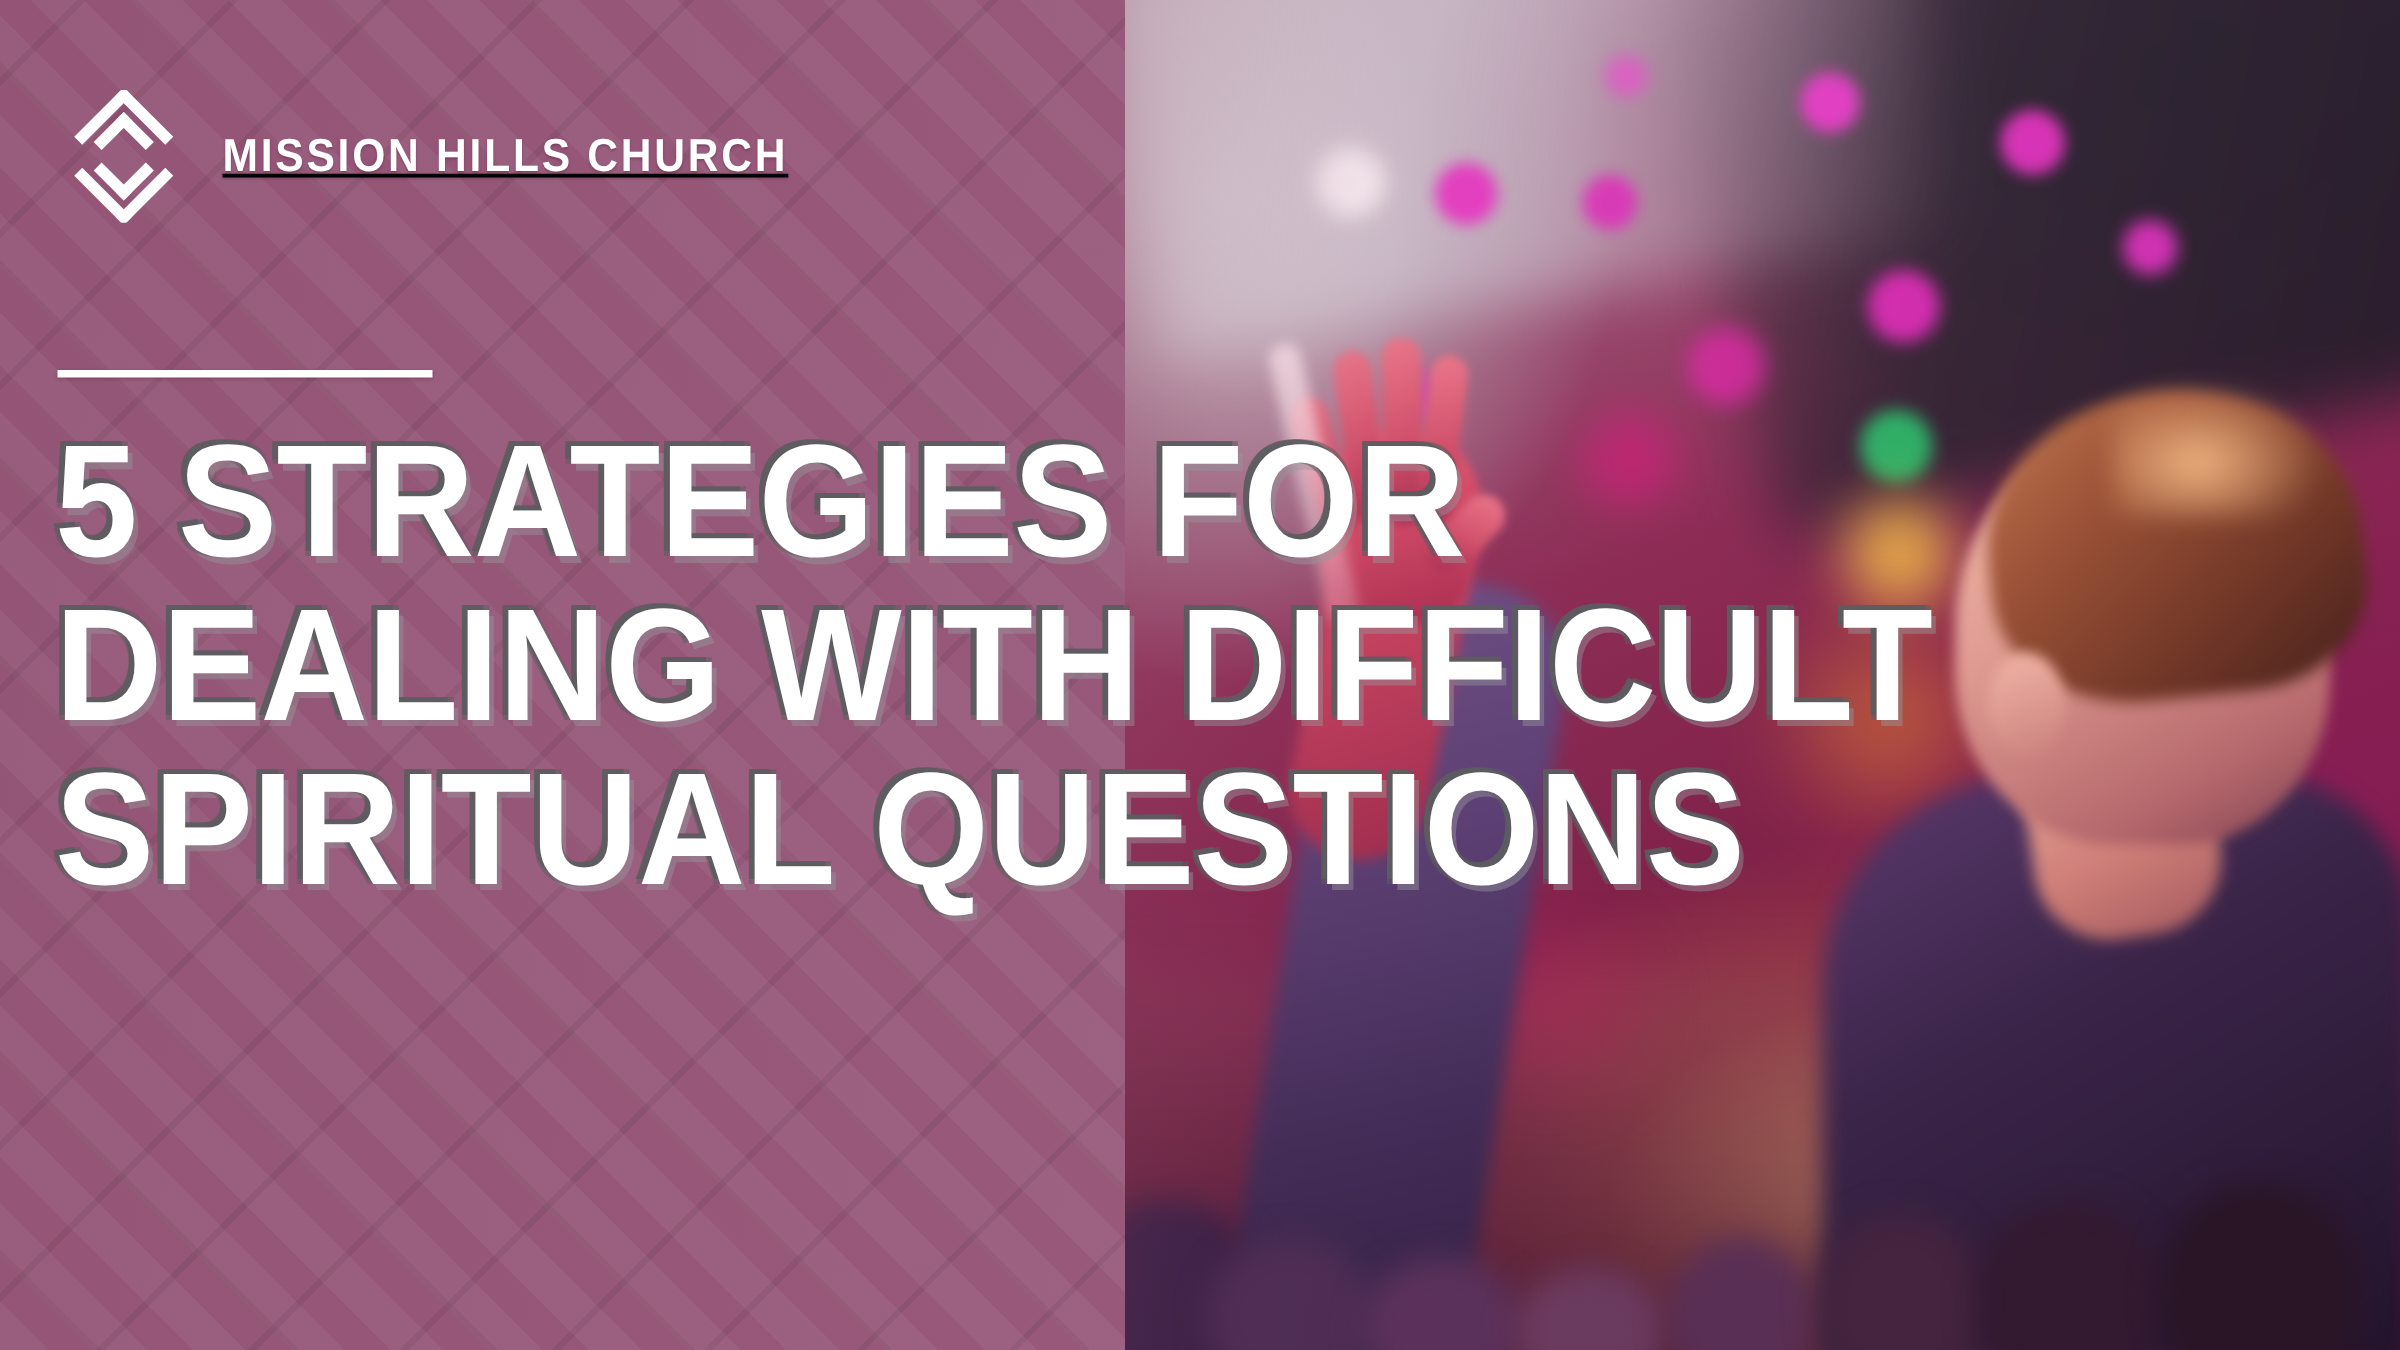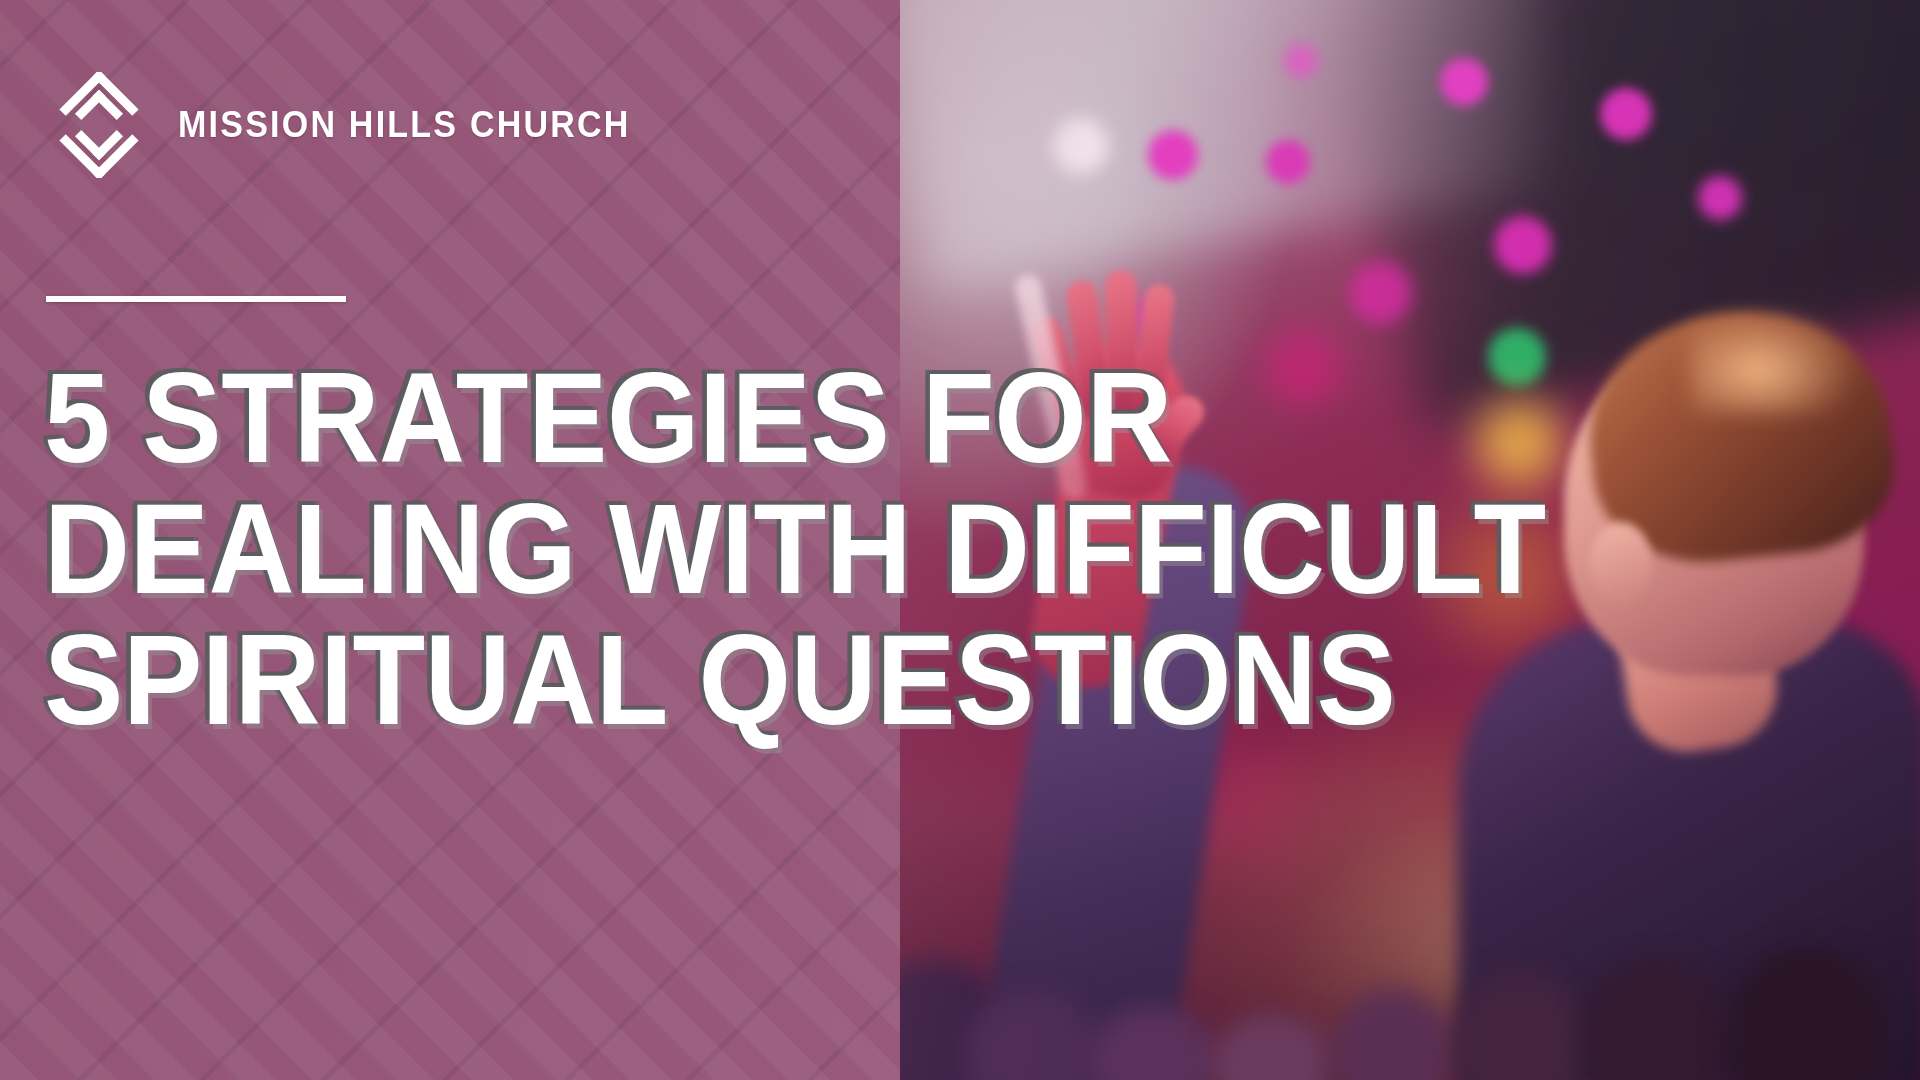--- a/index.html
+++ b/index.html
@@ -132,21 +132,21 @@
         rgba(0,0,0,0) 4px, rgba(0,0,0,0) 112px),
       repeating-linear-gradient(-45deg,
         rgba(0,0,0,.07) 0px, rgba(0,0,0,.07) 5px,
         rgba(0,0,0,0) 5px, rgba(0,0,0,0) 86px);
   }
   .panel-tint{position:absolute;inset:0;background:linear-gradient(100deg,rgba(120,60,88,.12),rgba(160,95,124,.05));}
 
   
   .logo-row{
     position:absolute;left:46px;top:72px;
-    display:flex;align-items:center;gap:26px;
+    display:flex;align-items:center;gap:26px;text-decoration:underline;
   }
   .logo-mark{position:relative;width:106px;height:106px;}
   .logo-mark svg{display:block;}
   .logo-text{
     color:#ffffff;
     font-family:"Liberation Sans",sans-serif;
     font-weight:700;
     font-size:37px;
     letter-spacing:2.4px;
     white-space:nowrap;
@@ -157,21 +157,21 @@
 
   .rule{
     position:absolute;left:46px;top:296px;
     width:300px;height:6px;background:#ffffff;
     box-shadow:0 1px 3px rgba(70,25,50,.35);
   }
 
   
   .headline{
     position:absolute;
-    left:44px;top:352px;
+    left:44px;top:336px;
     width:1830px;
     z-index:6;
   }
   .hl-line{
     color:#ffffff;
     font-family:"Liberation Sans",sans-serif;
     font-weight:700;
     font-size:128px;
     line-height:131px;
     letter-spacing:-0.5px;

